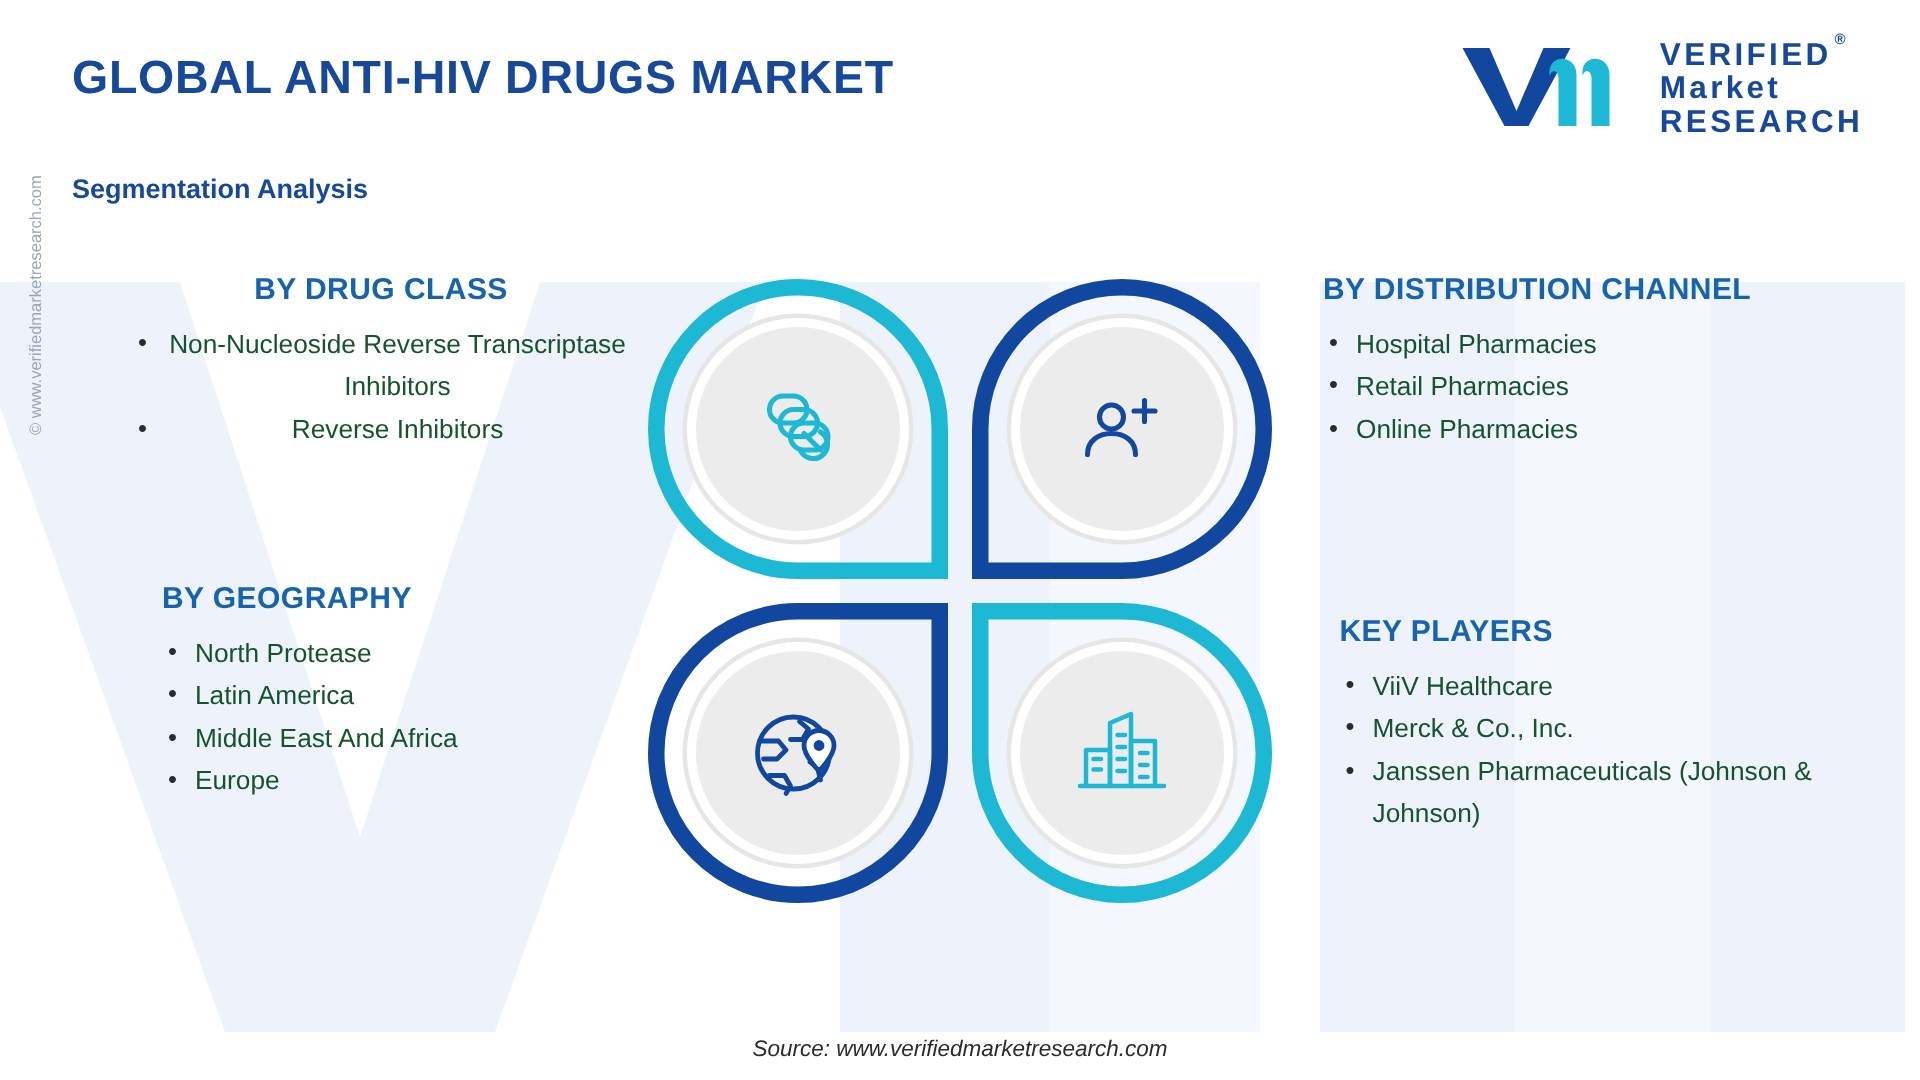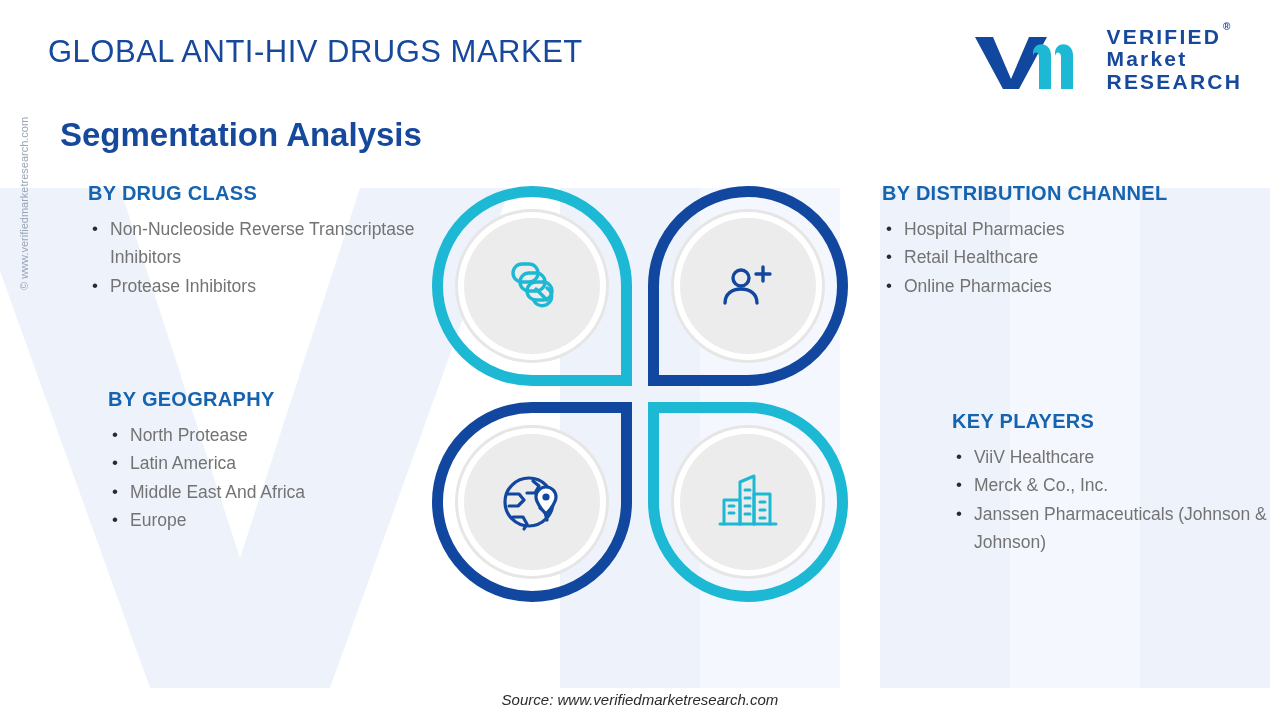--- a/index.html
+++ b/index.html
@@ -25,43 +25,43 @@
     z-index: 0;
     pointer-events: none;
   }
 
   
   .title {
     position: absolute;
     left: 48px;
     top: 34px;
     font-size: 31px;
-    font-weight: normal;
+    font-weight: bold;
     letter-spacing: 0.5px;
     color: #16489c;
     z-index: 5;
     text-transform: uppercase;
   }
   .subtitle {
     position: absolute;
-    left: 60px;
+    left: 48px;
     top: 116px;
-    font-size: 33px;
+    font-size: 18px;
     font-weight: bold;
     color: #16489c;
     z-index: 5;
   }
 
   
   .logo {
     position: absolute;
     right: 38px;
     top: 26px;
     display: flex;
-    align-items: flex-end;
+    align-items: flex-start;
     gap: 16px;
     z-index: 5;
   }
   .logo-mark {
     width: 120px;
     height: 62px;
   }
   .logo-text {
     display: flex;
     flex-direction: column;
@@ -108,37 +108,37 @@
   }
   .seg ul {
     margin: 0;
     padding: 0;
     list-style: none;
   }
   .seg li {
     position: relative;
     padding-left: 22px;
     font-size: 17.5px;
-    color: #737373;
+    color: #14532d;
     line-height: 1.62;
     max-width: 310px;
   }
   .seg li::before {
     content: "•";
     position: absolute;
     left: 4px;
     top: 0;
     color: #2b2b2b;
     font-size: 17px;
   }
 
-  #seg-drug-class { left: 88px; top: 182px; }
+  #seg-drug-class { left: 88px; top: 182px; text-align: center; }
   #seg-geography  { left: 108px; top: 388px; }
   #seg-distribution { left: 882px; top: 182px; }
-  #seg-key-players { left: 952px; top: 410px; }
+  #seg-key-players { left: 893px; top: 410px; }
   #seg-key-players li, #seg-distribution li { max-width: 360px; }
 
   
   .cluster {
     position: absolute;
     left: 432px;
     top: 186px;
     width: 416px;
     height: 440px;
     z-index: 4;
@@ -225,39 +225,39 @@
     <span>RESEARCH</span>
   </div>
 </div>
 
 <div class="side-copy">© www.verifiedmarketresearch.com</div>
 
 <div class="seg" id="seg-drug-class">
   <h3>BY DRUG CLASS</h3>
   <ul>
     <li>Non-Nucleoside Reverse Transcriptase Inhibitors</li>
-    <li>Protease Inhibitors</li>
+    <li>Reverse Inhibitors</li>
   </ul>
 </div>
 
 <div class="seg" id="seg-geography">
   <h3>BY GEOGRAPHY</h3>
   <ul>
     <li>North Protease</li>
     <li>Latin America</li>
     <li>Middle East And Africa</li>
     <li>Europe</li>
   </ul>
 </div>
 
 <div class="seg" id="seg-distribution">
   <h3>BY DISTRIBUTION CHANNEL</h3>
   <ul>
     <li>Hospital Pharmacies</li>
-    <li>Retail Healthcare</li>
+    <li>Retail Pharmacies</li>
     <li>Online Pharmacies</li>
   </ul>
 </div>
 
 <div class="seg" id="seg-key-players">
   <h3>KEY PLAYERS</h3>
   <ul>
     <li>ViiV Healthcare</li>
     <li>Merck &amp; Co., Inc.</li>
     <li>Janssen Pharmaceuticals (Johnson &amp; Johnson)</li>

